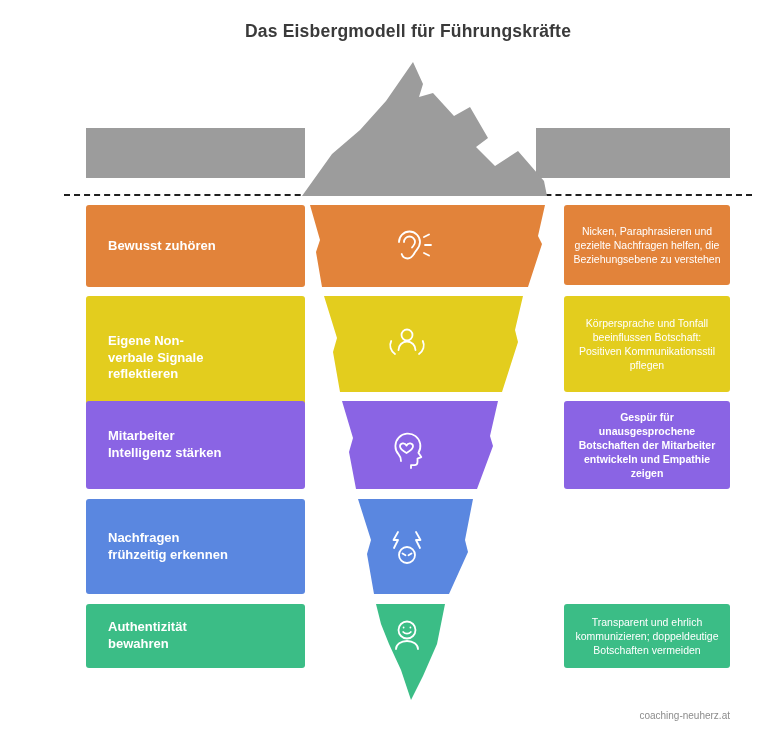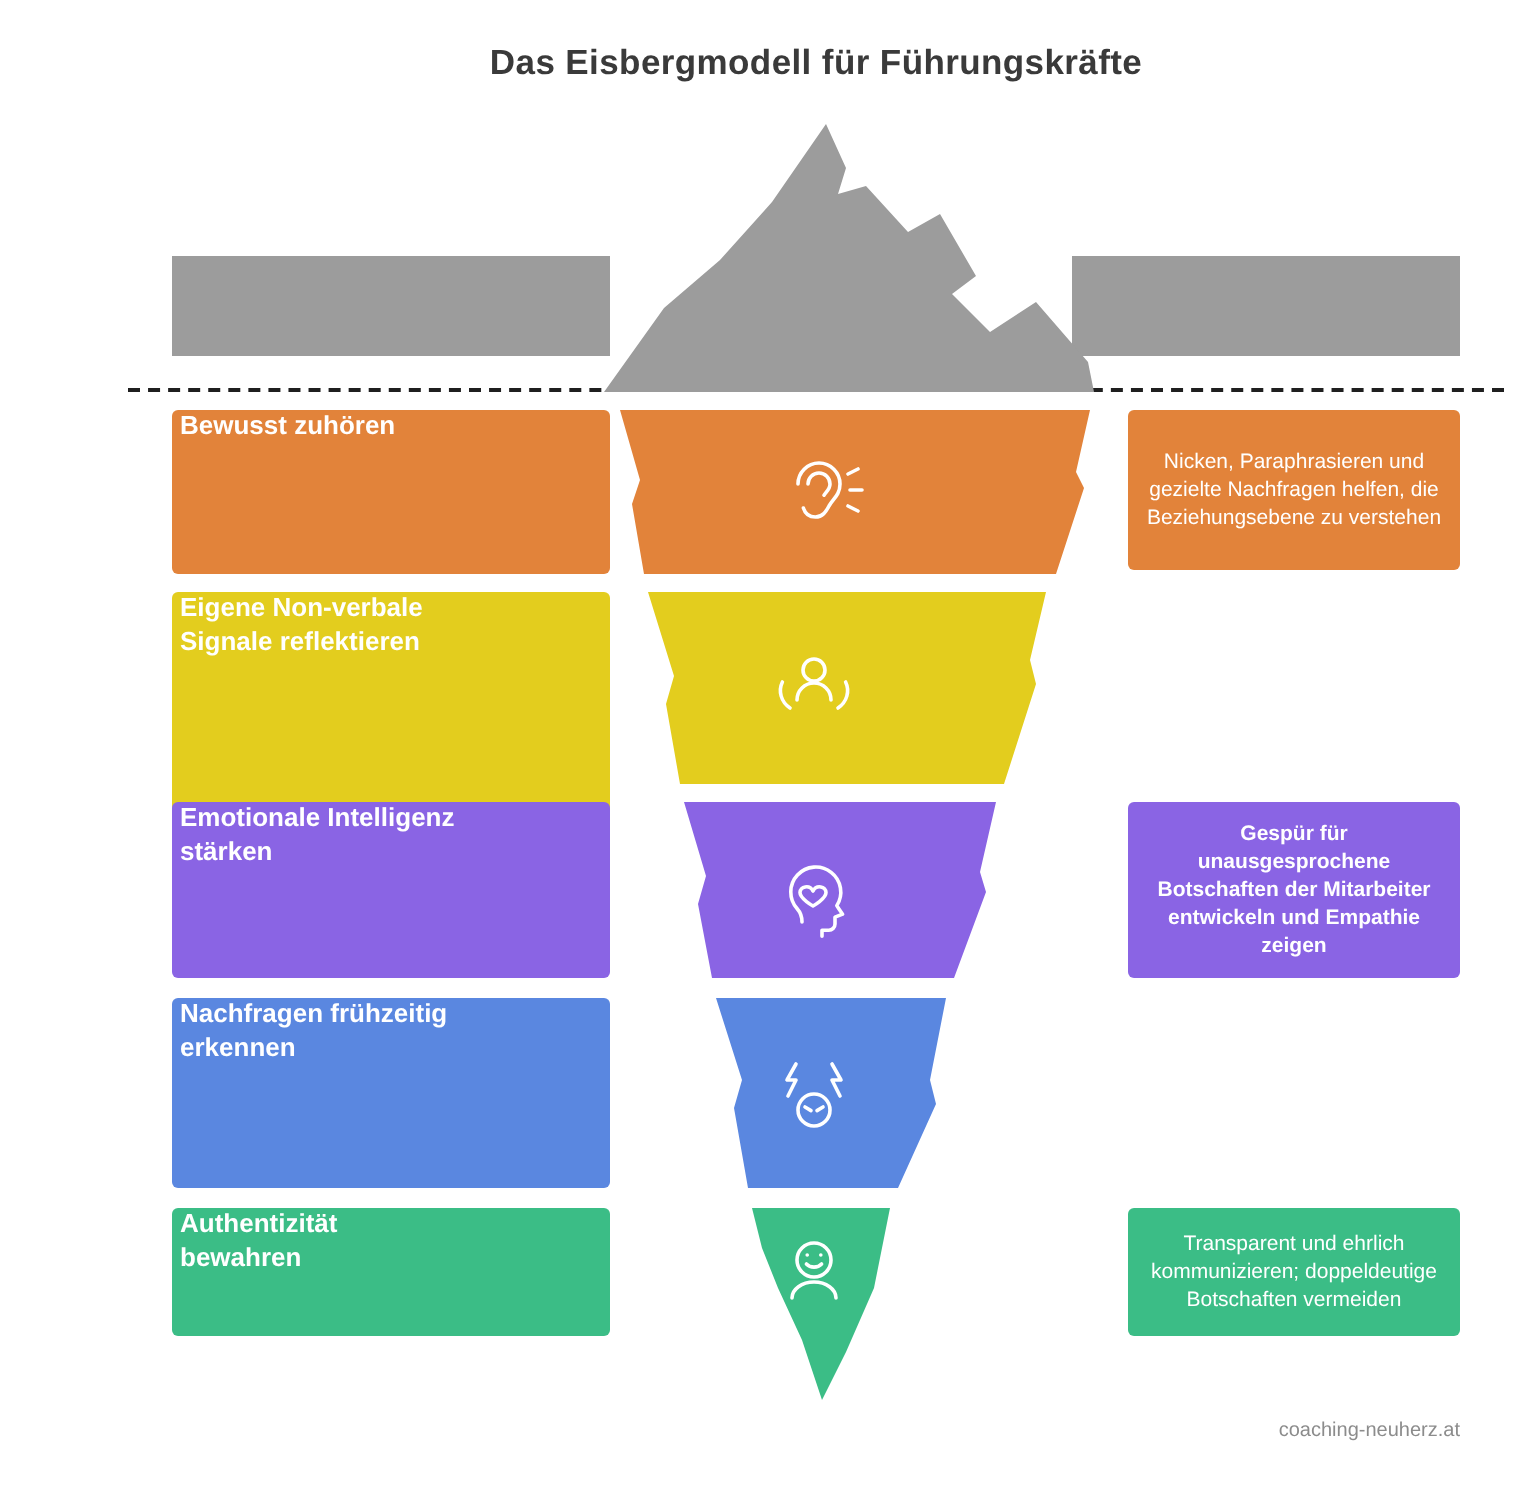--- a/index.html
+++ b/index.html
@@ -7,22 +7,22 @@
   body { font-family:"Liberation Sans","DejaVu Sans",sans-serif; }
   #canvas { position:relative; width:768px; height:745px; background:#ffffff; overflow:hidden;margin-left:24px; }
   #title { position:absolute; top:21px; left:0; width:100%; text-align:center;
            font-size:17.5px; font-weight:bold; color:#3a3a3a; letter-spacing:.2px; }
   .bar { position:absolute; top:128px; height:50px; }
   #bar-left  { left:62px;  width:219px; }
   #bar-right { left:512px; width:194px; }
   #waterline { position:absolute; top:194px; left:40px; right:40px; border-top:2px dashed #1f1f1f; }
   #iceberg-svg { position:absolute; left:0; top:0; pointer-events:none; }
   .label-box { position:absolute; left:62px; width:219px; border-radius:3px;
-               display:flex; color:#ffffff; font-weight:bold;
-               font-size:13px; line-height:1.3; padding:0 76px 0 4px; }
+               display:flex; align-items:center; color:#ffffff; font-weight:bold;
+               font-size:13px; line-height:1.3; padding:0 76px 0 22px; }
   .desc-box  { position:absolute; left:540px; width:166px; border-radius:3px;
                display:flex; align-items:center; justify-content:center; text-align:center;
                color:#ffffff; font-size:10.5px; line-height:1.34; padding:4px 9px; }
   .icon-stroke { stroke:#ffffff; stroke-width:1.8; fill:none; stroke-linecap:round; stroke-linejoin:round; }
   #watermark { position:absolute; top:710px; right:62px; font-size:10px; color:#8c8c8c; }
 </style>
 </head>
 <body>
 
 <div id="canvas">
@@ -77,31 +77,34 @@
     </g>
   </svg>
 
   <div class="label-box" style="top: 205px; height: 82px; background: rgb(226, 131, 58);">
     <span>Bewusst zuhören</span>
   </div>
   <div class="label-box" style="top: 296px; height: 124px; background: rgb(227, 205, 30);">
     <span>Eigene Non-verbale Signale reflektieren</span>
   </div>
   <div class="label-box" style="top: 401px; height: 88px; background: rgb(138, 100, 228);">
-    <span>Emotionale Intelligenz stärken</span>
+    <span>Mitarbeiter Intelligenz stärken</span>
   </div>
   <div class="label-box" style="top: 499px; height: 95px; background: rgb(90, 135, 224);">
     <span>Nachfragen frühzeitig erkennen</span>
   </div>
   <div class="label-box" style="top: 604px; height: 64px; background: rgb(59, 189, 134);">
     <span>Authentizität bewahren</span>
   </div>
 
   <div class="desc-box" style="top: 205px; height: 80px; background: rgb(226, 131, 58);">
     <span>Nicken, Paraphrasieren und gezielte Nachfragen helfen, die Beziehungs­ebene zu verstehen</span>
+  </div>
+  <div class="desc-box" style="top: 296px; height: 96px; background: rgb(227, 205, 30);">
+    <span>Körpersprache und Tonfall beeinflussen Botschaft: Positiven Kommunikationsstil pflegen</span>
   </div>
   <div class="desc-box" style="top: 401px; height: 88px; background: rgb(138, 100, 228); font-weight: bold;">
     <span>Gespür für unausgesprochene Botschaften der Mitarbeiter entwickeln und Empathie zeigen</span>
   </div>
   <div class="desc-box" style="top: 604px; height: 64px; background: rgb(59, 189, 134); justify-content: flex-end;">
     <span>Transparent und ehrlich kommunizieren; doppeldeutige Botschaften vermeiden</span>
   </div>
 
   <div id="watermark">coaching-neuherz.at</div>
 </div>

